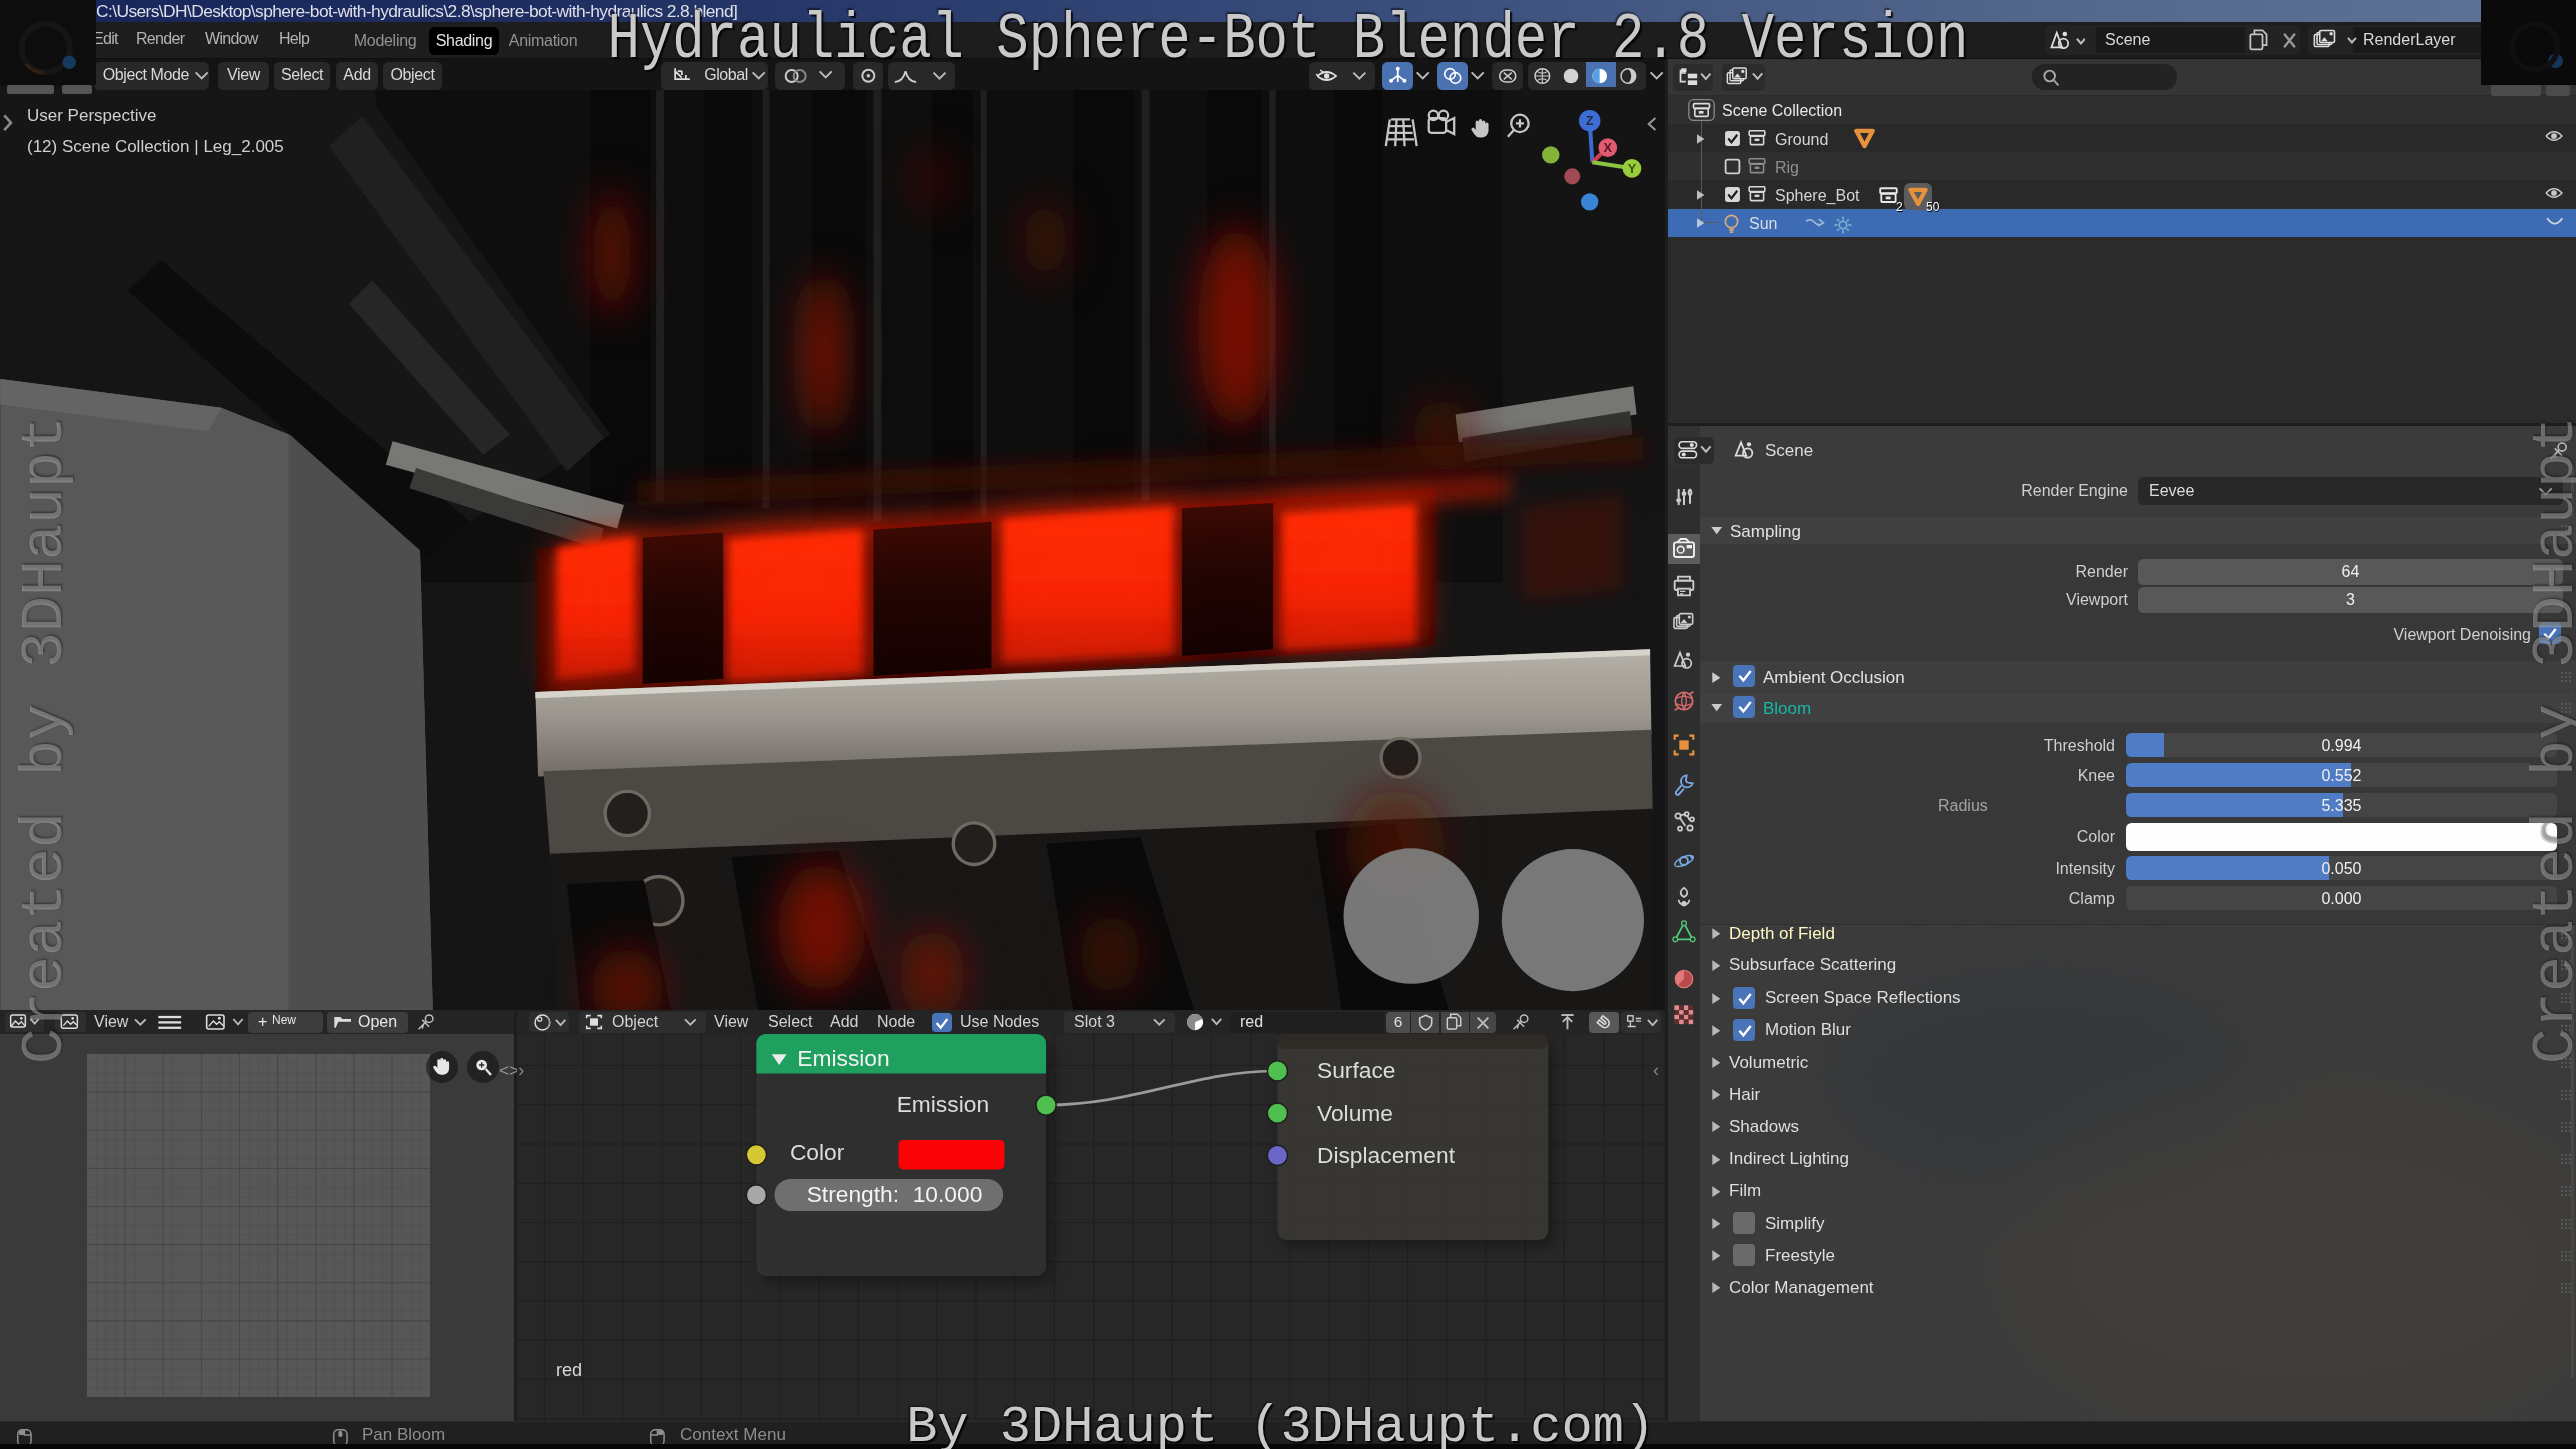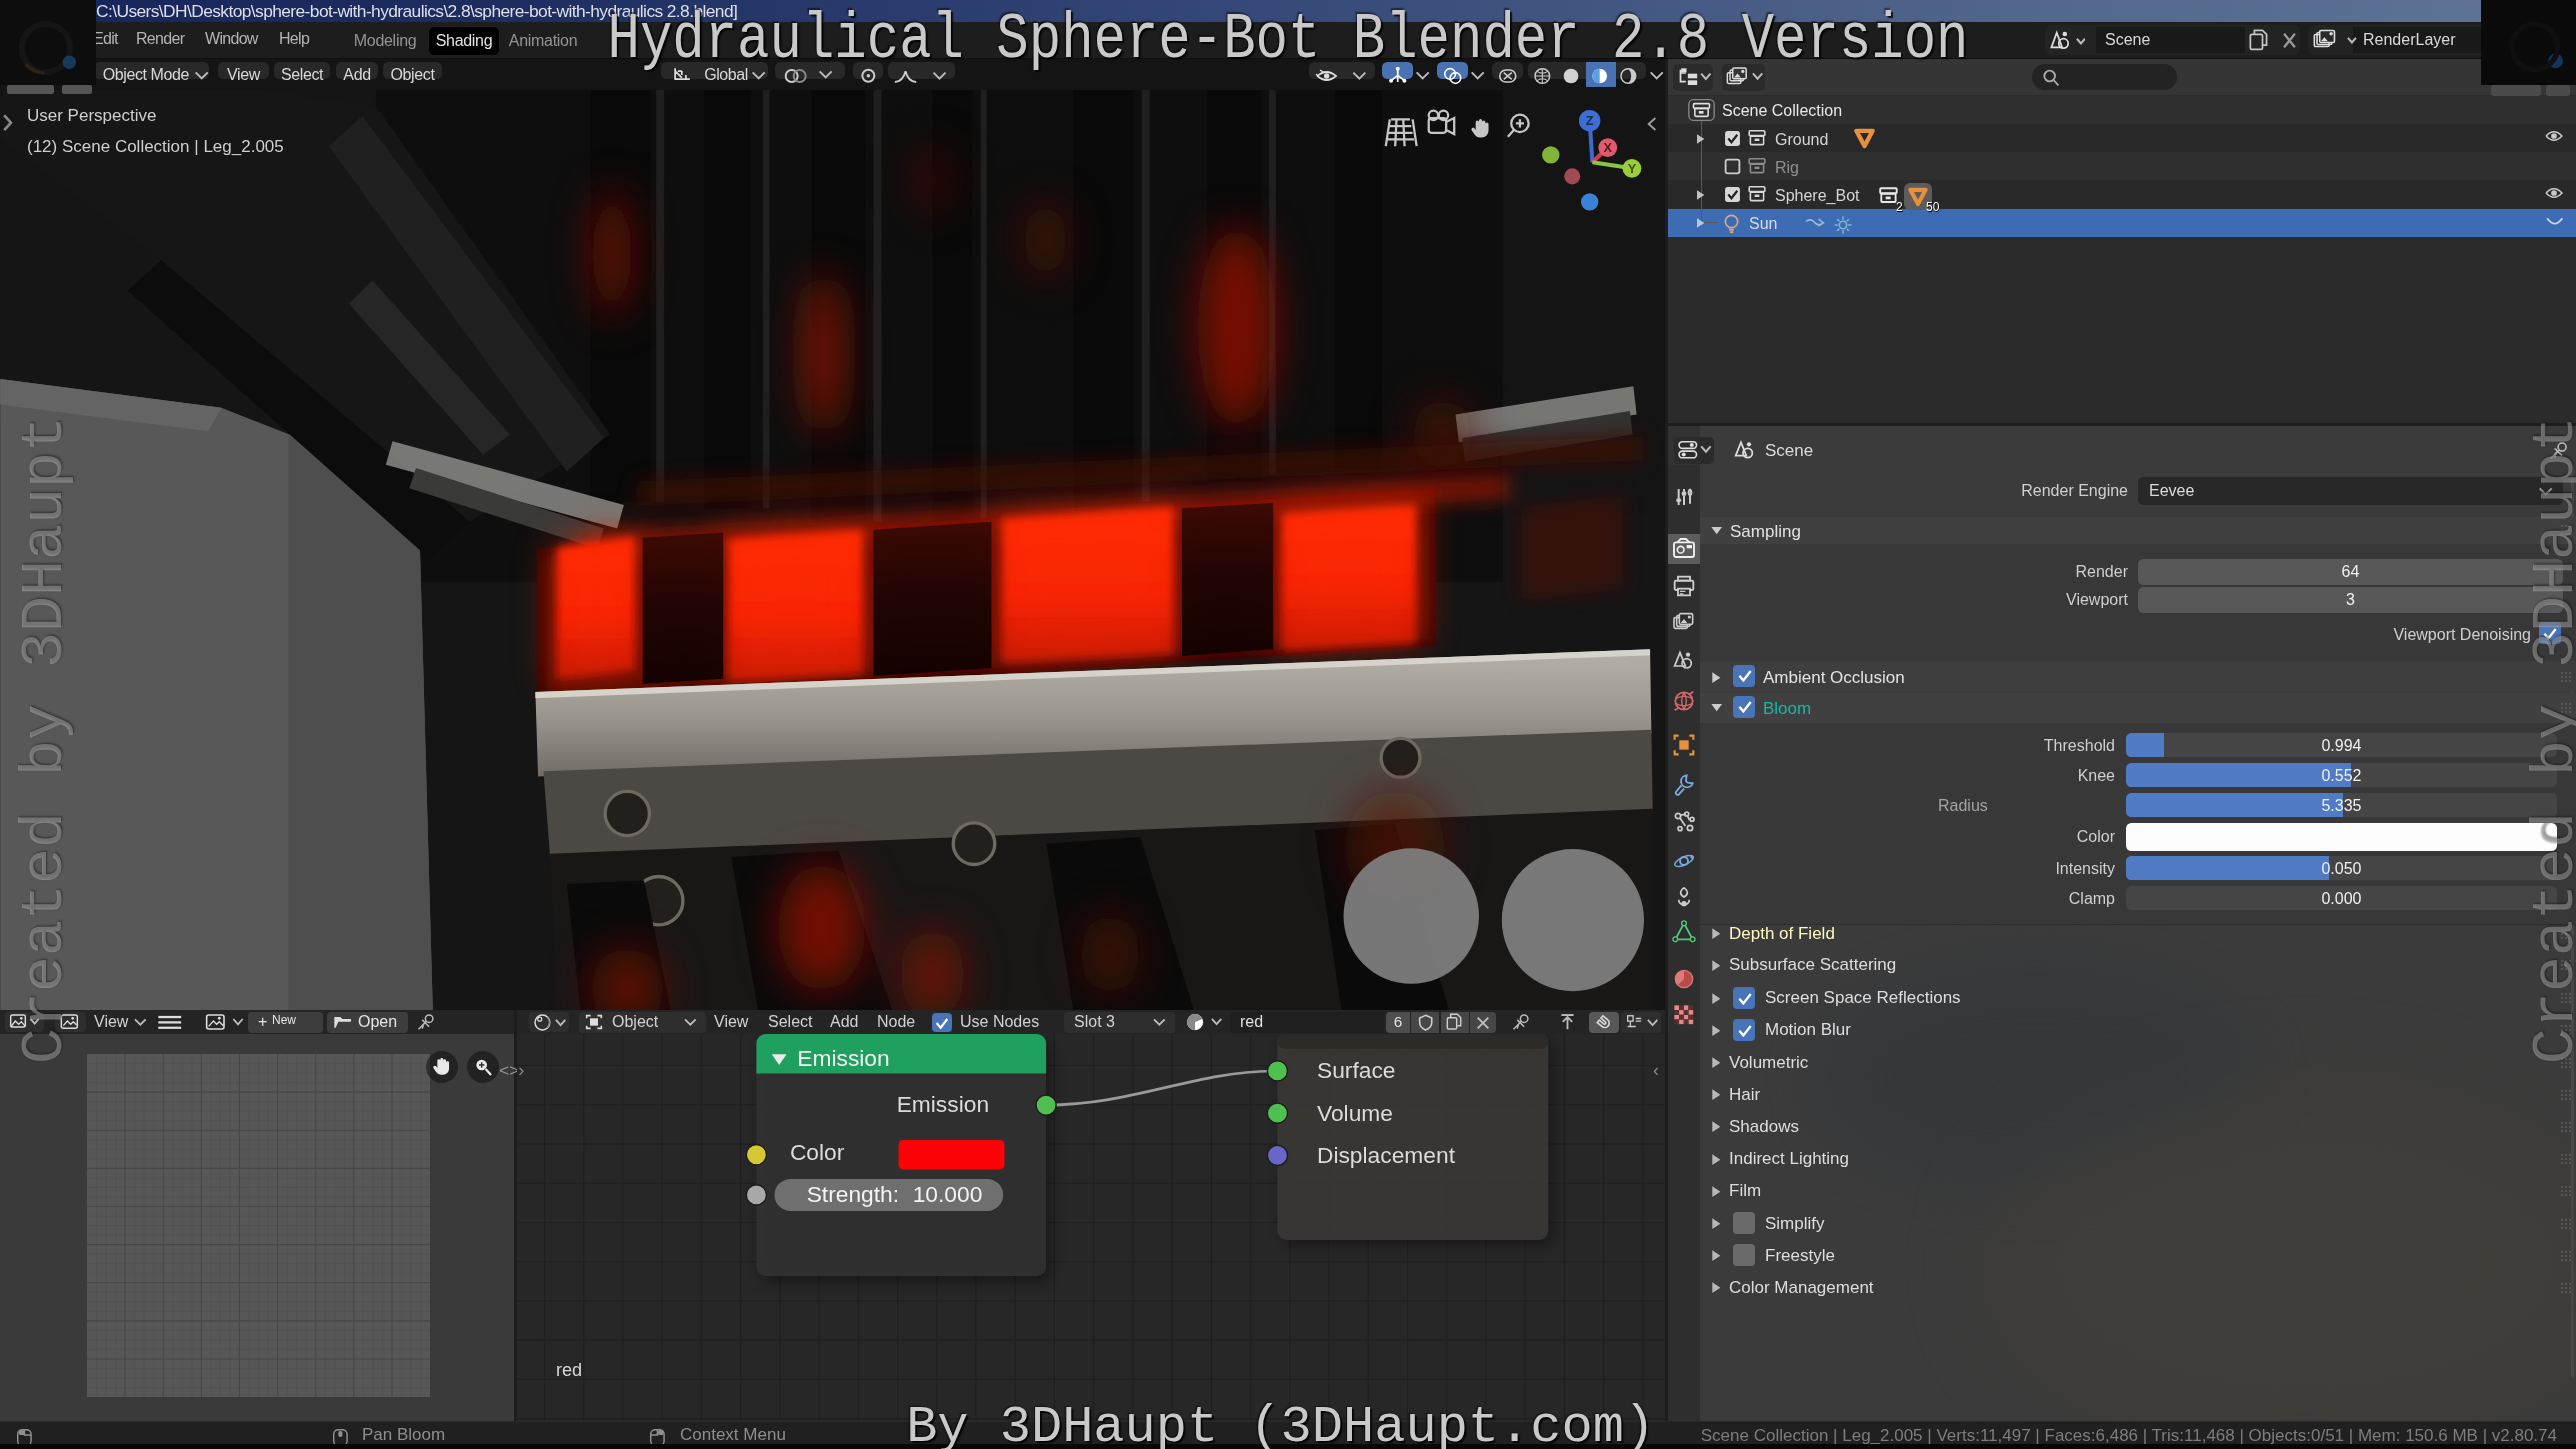--- a/index.html
+++ b/index.html
@@ -12,21 +12,21 @@
 #titlebar .path{position:absolute;left:96px;top:0.7px;font-size:17.4px;font-weight:normal;color:#dfdfe8;letter-spacing:-0.6px}
 
 #topbar{left:0;top:22px;width:2576px;height:37px;background:#1d1d1d;border-bottom:1.3px solid #0f0f0f}
 .menuitem{position:absolute;top:8px;font-size:16px;letter-spacing:-0.7px;color:#b4b4b4}
 .wstab{position:absolute;top:4.7px;height:28px;line-height:28px;font-size:16px;letter-spacing:-0.3px;color:#939393;padding:0 14.8px;border-radius:5.4px}
 .wstab.active{background:#000000;color:#e3e3e3}
 .hdrtxt{position:absolute;font-size:16px;color:#d2d2d2}
 
 #vp{left:0;top:59px;width:1665px;height:951px;background:#161616;overflow:hidden}
 #vphdr{position:absolute;left:0;top:0;width:1665px;height:31px;background:#141414}
-.vpbtn{position:absolute;top:3.4px;height:17px;line-height:25px;background:#282828;border-radius:5.4px;color:#d8d8d8;font-size:16px;letter-spacing:-0.4px;text-align:center}
+.vpbtn{position:absolute;top:3.4px;height:28px;line-height:25px;background:#282828;border-radius:5.4px;color:#d8d8d8;font-size:16px;letter-spacing:-0.4px;text-align:center}
 #vptext1{position:absolute;left:27px;top:47px;font-size:17px;color:#cfcfcf}
 #vptext2{position:absolute;left:27px;top:78px;font-size:17px;color:#cfcfcf}
 
 #outliner{left:1668px;top:59px;width:908px;height:364px;background:#2b2b2b}
 #props{left:1668px;top:426px;width:908px;height:996px;background:#3b3b3b}
 
 #imged{left:0;top:1010px;width:514px;height:411px;background:#3a3a3a}
 #shader{left:517px;top:1010px;width:1148px;height:411px;background:#282828}
 
 #status{left:0;top:1421px;width:2576px;height:27.5px;background:#202020;border-top:1.3px solid #2a2a2a}
@@ -1124,21 +1124,20 @@
     <rect x="1" y="1" width="20" height="24" rx="7" fill="none" stroke="#909090" stroke-width="2.2"></rect>
     <rect x="8" y="3" width="6" height="9" rx="2.6" fill="#909090"></rect>
   </svg>
   <div class="abs" style="left:362px;top:3.4px;font-size:17px;color:#8d8d8d">Pan Bloom</div>
   <svg class="abs" style="left:650px;top:6.7px" width="14.8" height="17.4" viewBox="0 0 22 26">
     <rect x="1" y="1" width="20" height="24" rx="7" fill="none" stroke="#909090" stroke-width="2.2"></rect>
     <path d="M11 1 v8 h-10" stroke="#909090" stroke-width="2.2" fill="none"></path>
       <rect x="12" y="2" width="8" height="7" rx="2" fill="#909090"></rect>
   </svg>
   <div class="abs" style="left:680px;top:3.4px;font-size:17px;color:#8d8d8d">Context Menu</div>
-  <div class="abs" style="left:1650px;top:4px;width:907px;text-align:right;font-size:17px;color:#7d7d7d">Scene Collection | Leg_2.005 | Verts:11,497 | Faces:6,486 | Tris:11,468 | Objects:0/51 | Mem: 150.6 MB | v2.80.74</div>
 </div>
 <div class="abs" style="left:0;top:1444px;width:2576px;height:5.4px;background:#070707"></div>
 
 <div class="abs" id="boxTL">
   <svg width="91" height="85" viewBox="0 0 135 127">
       <circle cx="68" cy="72" r="36" fill="none" stroke="#151517" stroke-width="9"></circle>
       <circle cx="103" cy="93" r="10" fill="#16395c"></circle>
       <path d="M38 96 a40 40 0 0 0 28 13" stroke="#2e2012" stroke-width="5" fill="none"></path>
     </svg>
  </div>

